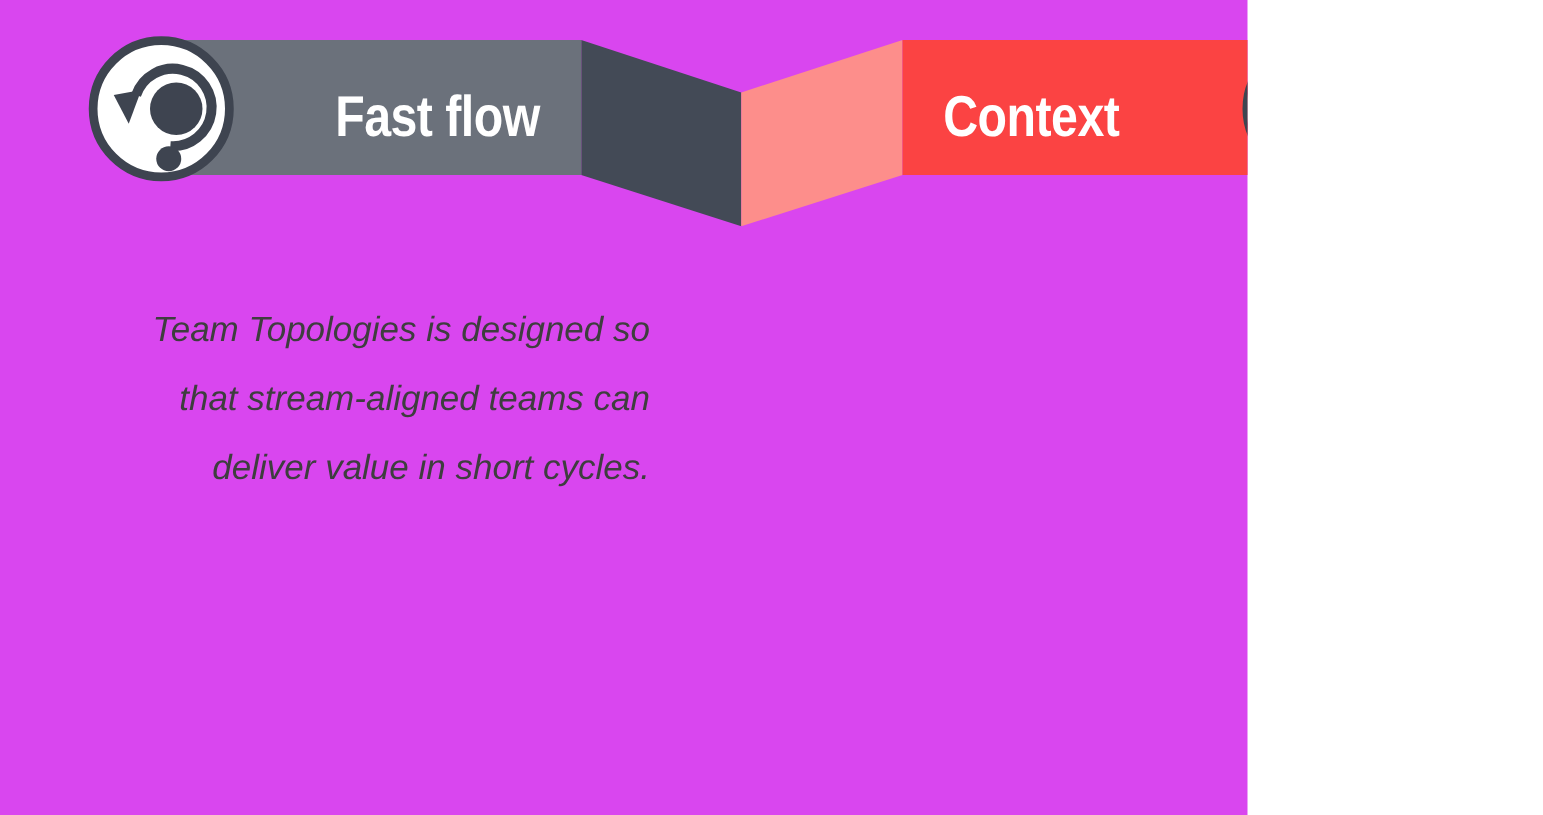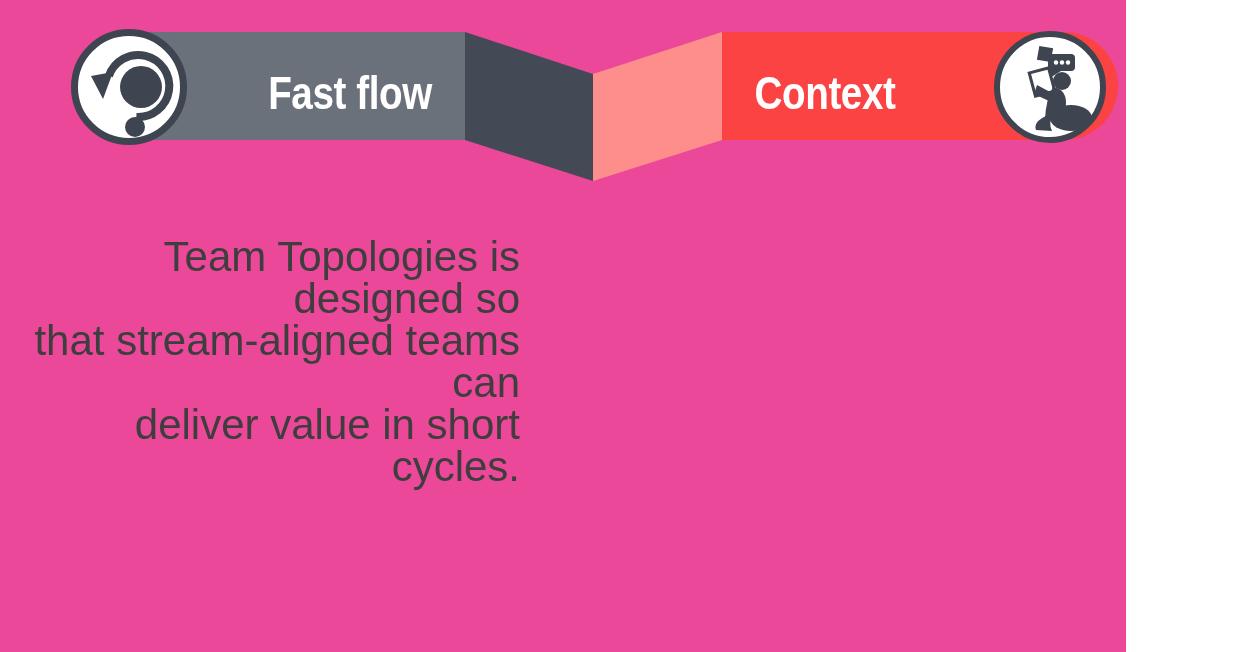--- a/index.html
+++ b/index.html
@@ -1,31 +1,32 @@
 <!DOCTYPE html>
 <html><head>
 <meta charset="utf-8">
 <style>
   html,body{margin:0;padding:0;background:#ffffff;}
   .canvas{
-    position:relative;width:1126px;height:652px;background:#ec4899;
+    position:relative;width:998px;height:652px;background:#d946ef;
     overflow:hidden;font-family:"Liberation Sans",sans-serif;
   }
   .banner{position:absolute;left:0;top:0;width:1234px;height:200px;}
   .banner svg{position:absolute;left:0;top:0;}
   .ribbon-label{
     position:absolute;top:70px;color:#ffffff;font-weight:bold;font-size:46px;
     line-height:46px;white-space:nowrap;transform:translateX(-50%) scaleX(0.84);
     transform-origin:center;letter-spacing:-0.5px;
   }
   .label-fast-flow{left:350px;}
   .label-context{left:825px;}
   .col{
-    position:absolute;top:236px;color:#3e3e3e;font-size:42px;line-height:42px;
+    position:absolute;top:236px;color:#3e3e3e;font-size:28px;line-height:55px;
     font-weight:300;
+    font-style:italic;
   }
   .col p{margin:0 0 43px 0;white-space:pre-line;}
   .col-left{left:0;width:520px;text-align:right;}
   .col-right{left:690px;width:540px;text-align:left;}
 </style>
 </head>
 <body>
 
 <div class="canvas">
 

